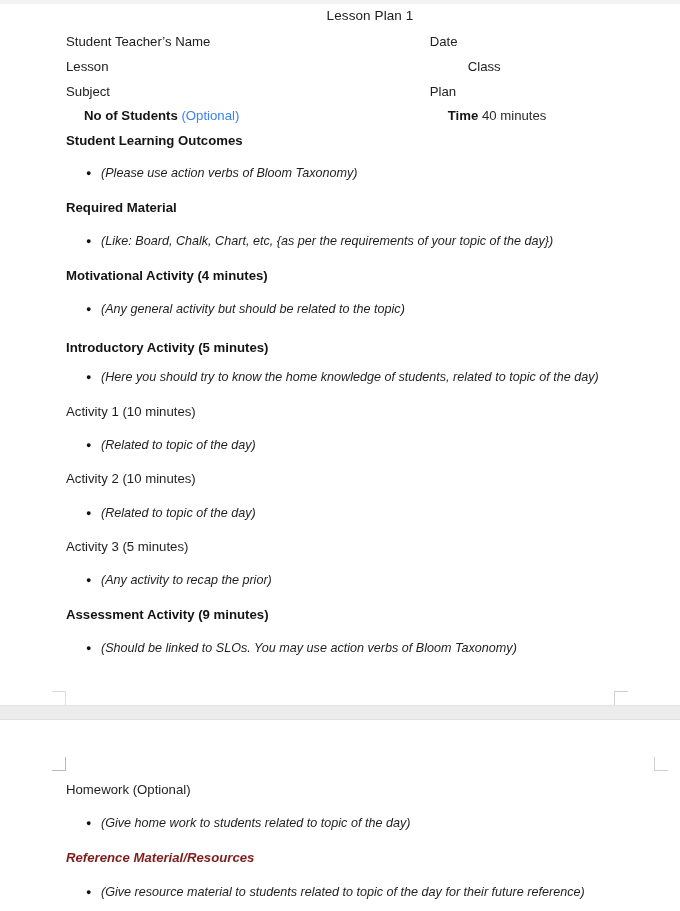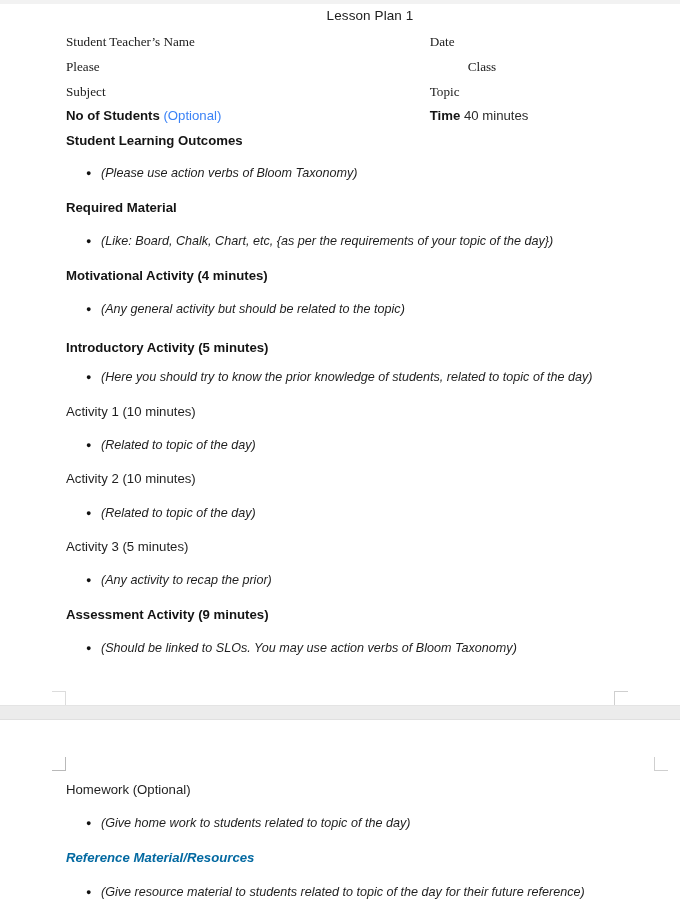--- a/index.html
+++ b/index.html
@@ -108,35 +108,35 @@
     display: inline-block;
     width: 360px;
     vertical-align: top;
   }
   .col-right {
     display: inline-block;
     vertical-align: top;
   }
   .indent-class { padding-left: 38px; }
 
-  .lbl-bold   { font-weight: 700; color: #151515; }
-  .lbl-normal { font-weight: 400; color: #202020; font-family: Liberation Serif, serif; }
+  .lbl-bold   { font-weight: 700; color: #151515; margin-left: 18px; }
+  .lbl-normal { font-weight: 400; color: #202020; }
   .lbl-muted  { font-weight: 400; color: #3b82f6; }
   .val-normal { font-weight: 400; color: #2b2b2b; }
 
   .section-head {
     position: absolute;
     left: 66px;
     font-size: 13.2px;
     line-height: 17px;
     white-space: nowrap;
   }
   .head-bold        { font-weight: 700; color: #141414; }
   .head-regular     { font-weight: 400; color: #1f1f1f; }
-  .head-bold-italic { font-weight: 700; font-style: italic; color: #0369a1; }
+  .head-bold-italic { font-weight: 700; font-style: italic; color: #7f1d1d; }
 
   .bullet-line {
     position: absolute;
     left: 86px;
     font-size: 12.6px;
     line-height: 16px;
     font-style: italic;
     color: #1f1f1f;
     white-space: nowrap;
   }
@@ -173,33 +173,33 @@
   <span class="col-left">
     <span class="lbl-normal">Student Teacher’s Name</span>
   </span>
   <span class="col-right">
     <span class="lbl-normal">Date</span>
   </span>
 </div>
 
 <div class="field-row" style="top:59px">
   <span class="col-left">
-    <span class="lbl-normal">Please</span>
+    <span class="lbl-normal">Lesson</span>
   </span>
   <span class="col-right indent-class">
     <span class="lbl-normal">Class</span>
   </span>
 </div>
 
 <div class="field-row" style="top:84px">
   <span class="col-left">
     <span class="lbl-normal">Subject</span>
   </span>
   <span class="col-right">
-    <span class="lbl-normal">Topic</span>
+    <span class="lbl-normal">Plan</span>
   </span>
 </div>
 
 <div class="field-row" style="top:108px">
   <span class="col-left">
     <span class="lbl-bold">No of Students</span>
     <span class="lbl-muted">(Optional)</span>
   </span>
   <span class="col-right">
     <span class="lbl-bold">Time</span>
@@ -217,21 +217,21 @@
   <span class="bullet-dot">●</span><span class="bullet-text">(Like: Board, Chalk, Chart, etc, {as per the requirements of your topic of the day})</span>
 </div>
 
 <div class="section-head head-bold" style="top:267px">Motivational Activity (4 minutes)</div>
 <div class="bullet-line" style="top:300px">
   <span class="bullet-dot">●</span><span class="bullet-text">(Any general activity but should be related to the topic)</span>
 </div>
 
 <div class="section-head head-bold" style="top:339px">Introductory Activity (5 minutes)</div>
 <div class="bullet-line" style="top:368px">
-  <span class="bullet-dot">●</span><span class="bullet-text">(Here you should try to know the prior knowledge of students, related to topic of the day)</span>
+  <span class="bullet-dot">●</span><span class="bullet-text">(Here you should try to know the home knowledge of students, related to topic of the day)</span>
 </div>
 
 <div class="section-head head-regular" style="top:403px">Activity 1 (10 minutes)</div>
 <div class="bullet-line" style="top:436px">
   <span class="bullet-dot">●</span><span class="bullet-text">(Related to topic of the day)</span>
 </div>
 
 <div class="section-head head-regular" style="top:470px">Activity 2 (10 minutes)</div>
 <div class="bullet-line" style="top:504px">
   <span class="bullet-dot">●</span><span class="bullet-text">(Related to topic of the day)</span>

